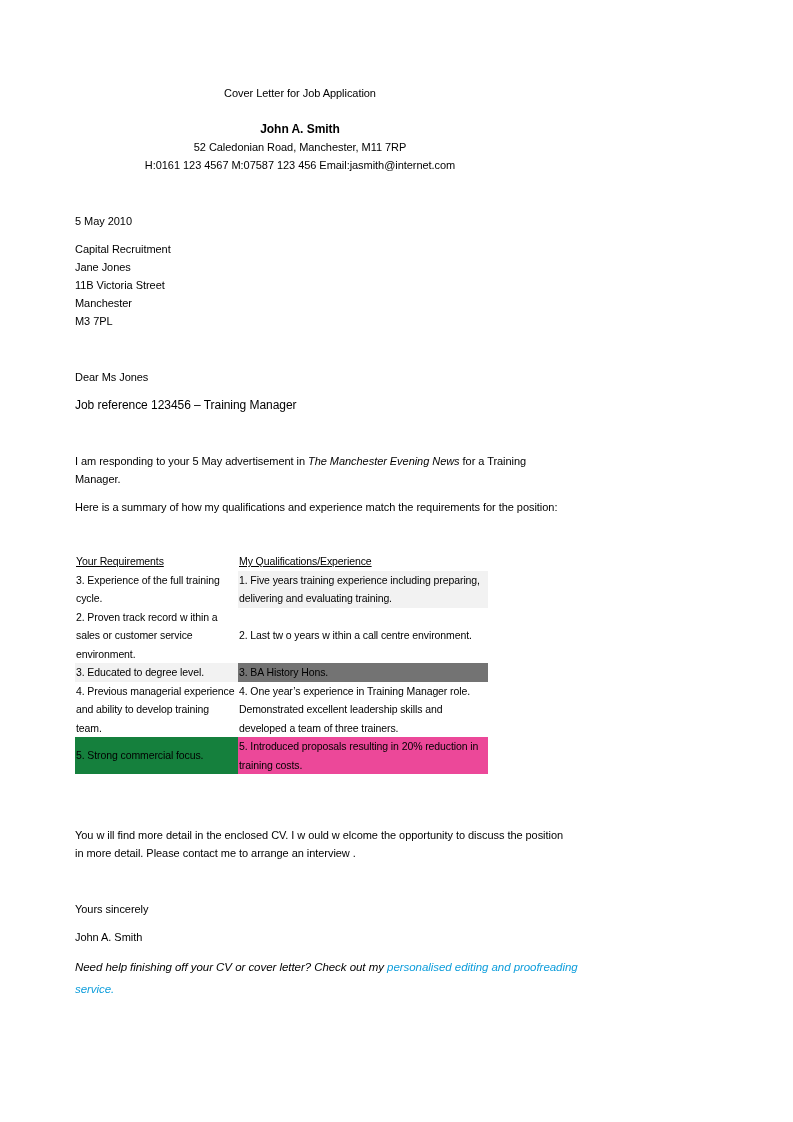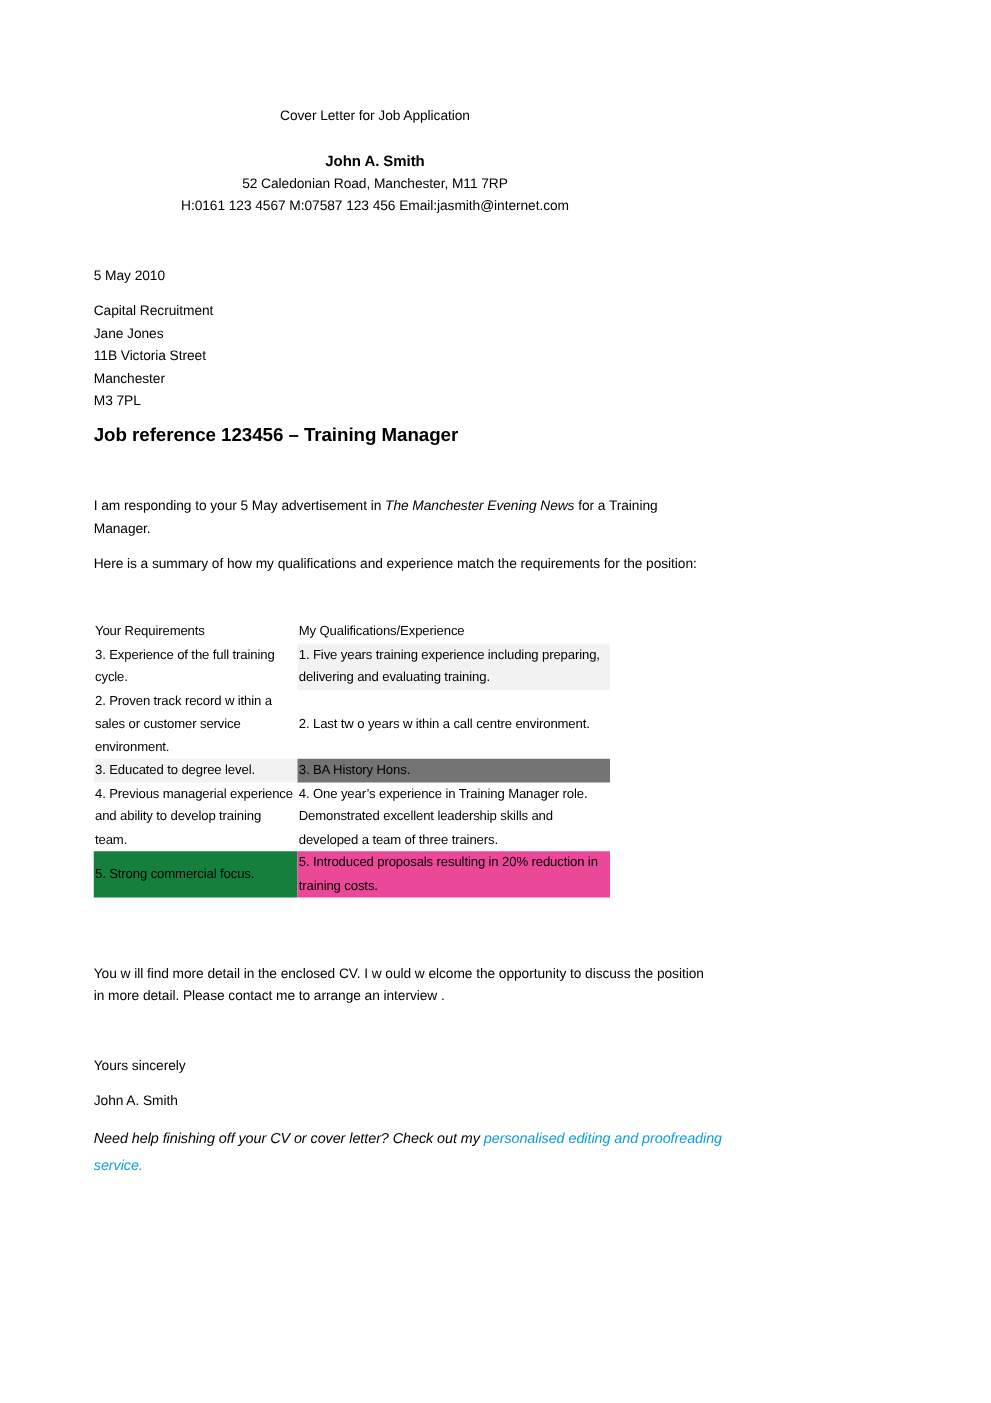--- a/index.html
+++ b/index.html
@@ -20,36 +20,37 @@
     color:var(--text-color);
     letter-spacing:-0.05px;
     overflow:hidden;
   }
   .doc-title{width:450px;text-align:center;margin:0;}
   .header-block{width:450px;text-align:center;margin-top:18px;}
   .sender-name{font-weight:bold;font-size:12px;}
   .date-line{margin-top:38px;}
   .recipient-block{margin-top:10px;}
   .salutation{margin-top:38px;}
-  .subject-line{margin-top:10px;font-weight:bold;font-size:15px;}
+  .subject-line{margin-top:10px;font-weight:normal;font-size:12px;}
   .intro-para{margin-top:38px;max-width:640px;}
   .italic{font-style:italic;}
   .summary-para{margin-top:10px;max-width:640px;}
   table.req-table{
     margin-top:36px;
     border-collapse:collapse;
     table-layout:fixed;
     width:413px;
     font-size:10.5px;
     line-height:18.5px;
     letter-spacing:-0.1px;
   }
   table.req-table th{
     font-weight:normal;text-align:left;vertical-align:middle;
     padding:0 2px 0 1px;
+    text-decoration:underline;
   }
   table.req-table td{
     vertical-align:middle;
     padding:0 2px 0 1px;
   }
   col.req-col{width:163px;}
   col.qual-col{width:250px;}
   .closing-para{margin-top:52px;max-width:645px;white-space:pre-line;}
   .signoff{margin-top:38px;}
   .signature{margin-top:10px;}
@@ -77,20 +78,21 @@
   <div class="date-line">5 May 2010</div>
 
   <div class="recipient-block">
     <div>Capital Recruitment</div>
     <div>Jane Jones</div>
     <div>11B Victoria Street</div>
     <div>Manchester</div>
     <div>M3 7PL</div>
   </div>
 
+  <div class="salutation">Dear Ms Jones</div>
 
   <div class="subject-line">Job reference 123456 – Training Manager</div>
 
   <div class="intro-para"><span>I am responding to your 5 May advertisement in </span><span class="italic">The Manchester Evening News</span><span> for a Training</span><br><span>Manager.</span></div>
 
   <div class="summary-para">Here is a summary of how my qualifications and experience match the requirements for the position:</div>
 
   <table class="req-table">
     <colgroup>
         <col class="req-col">

